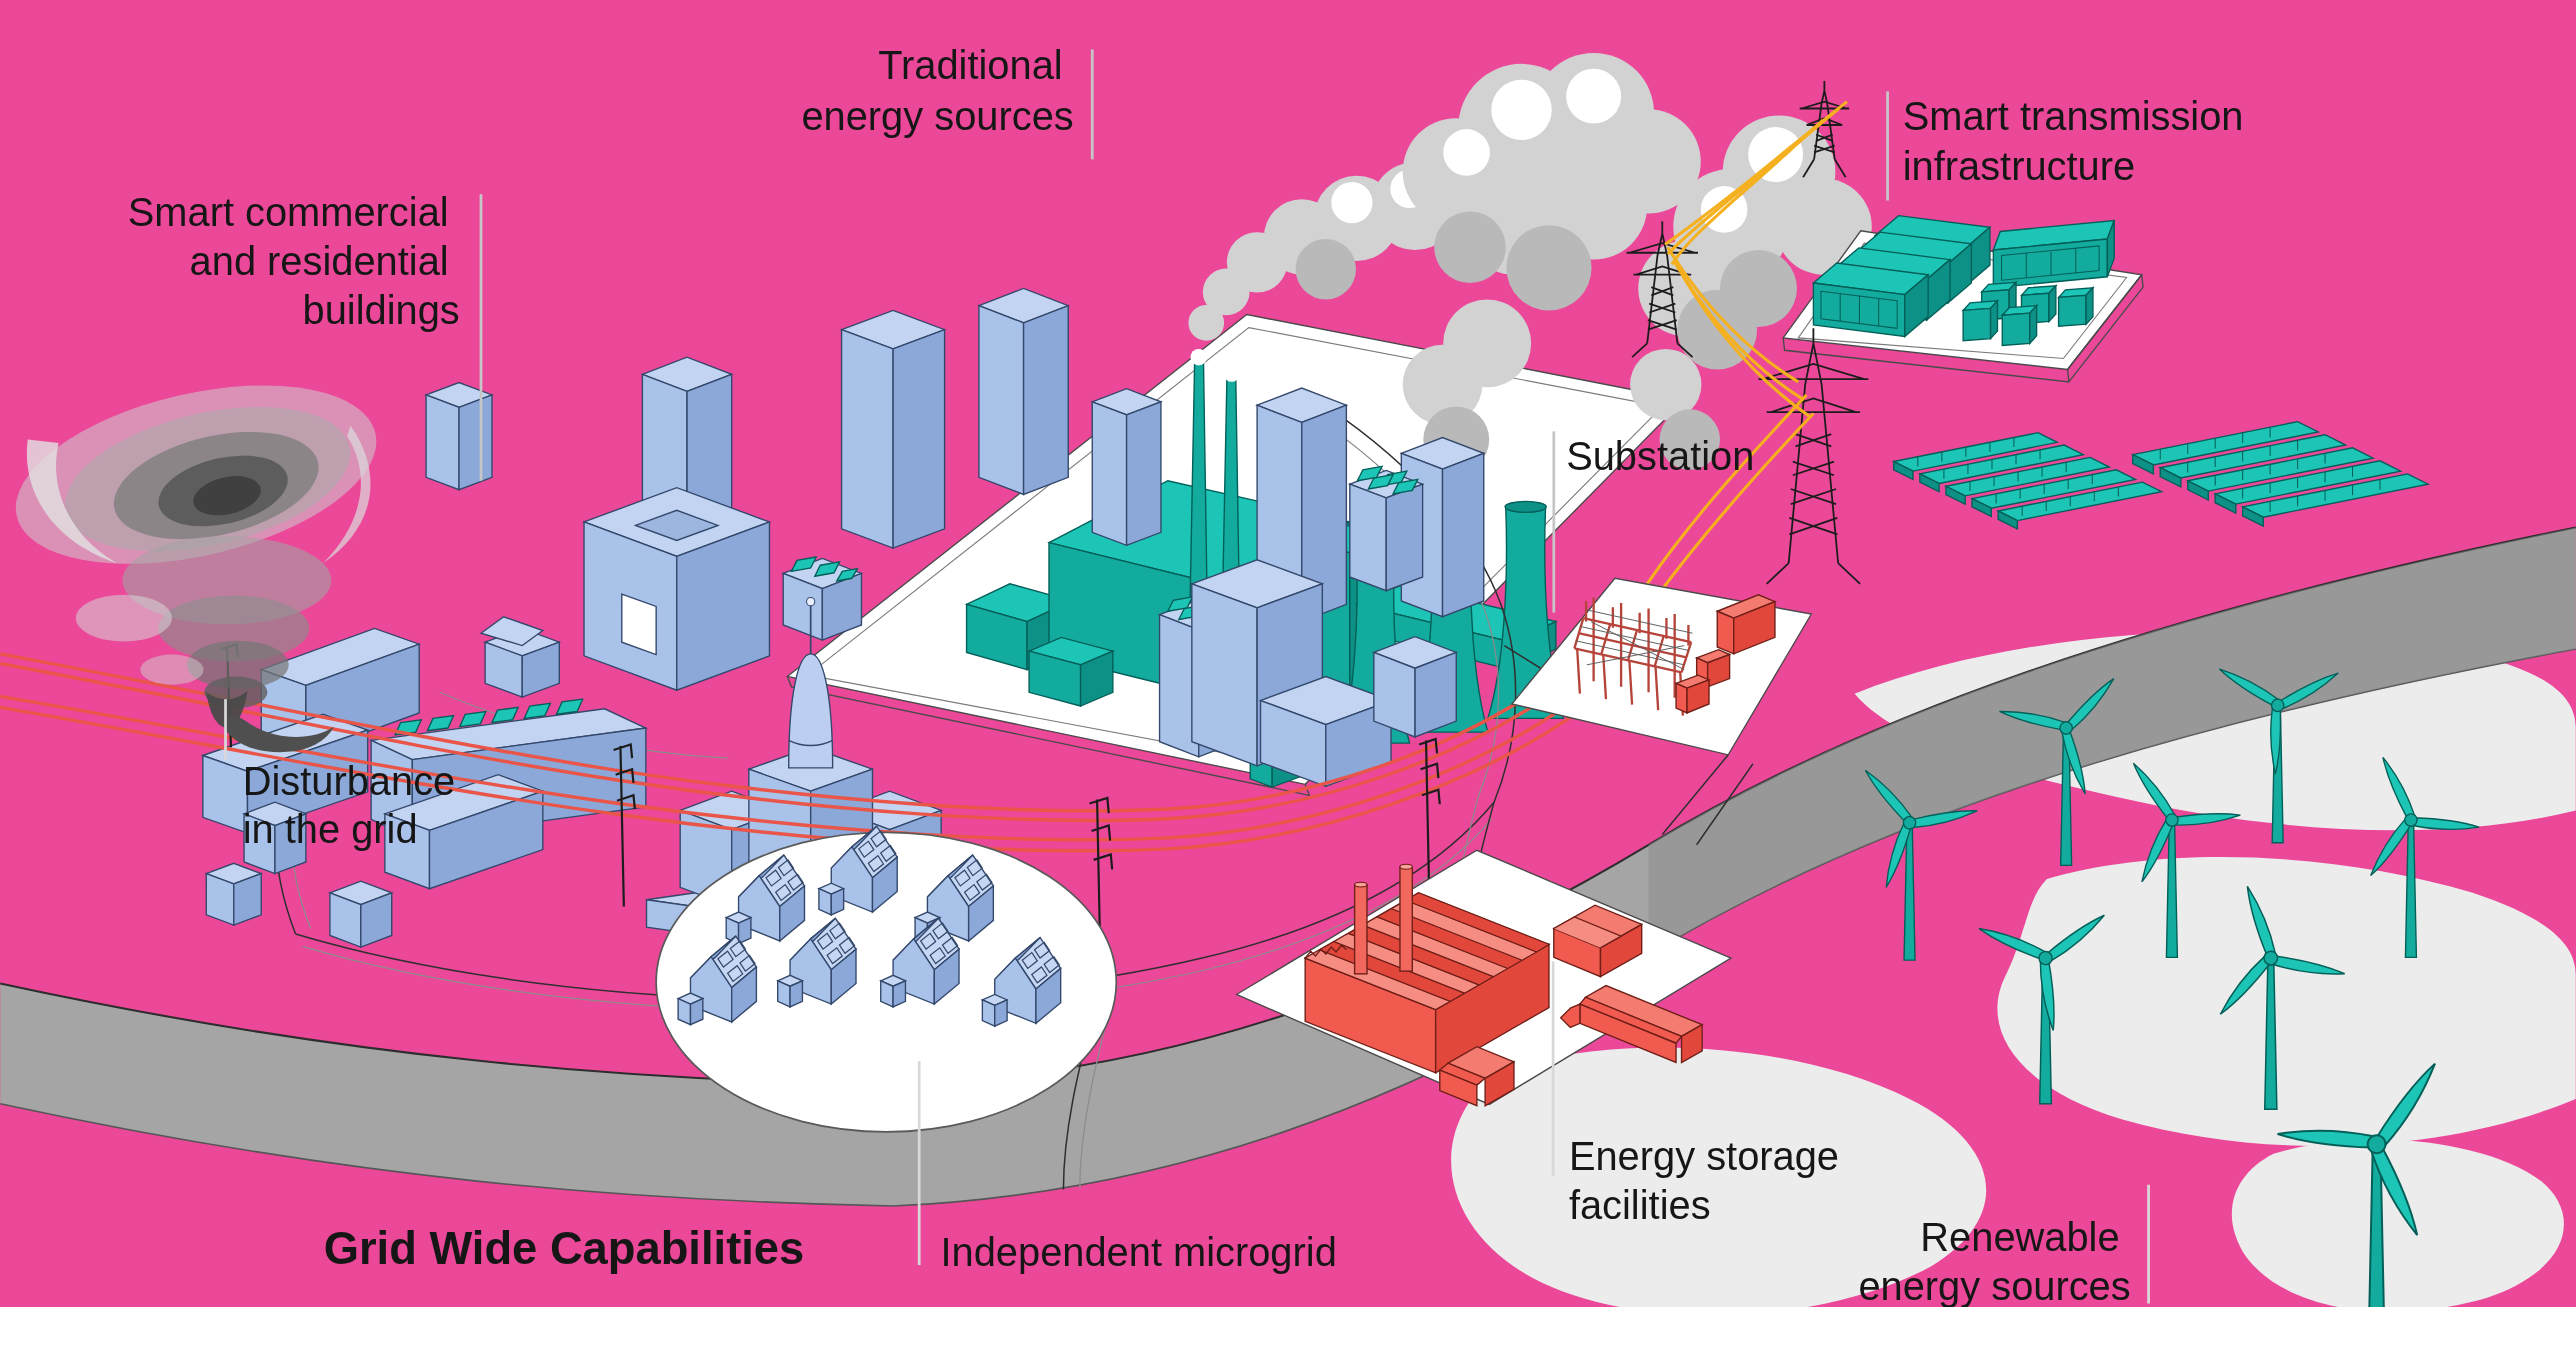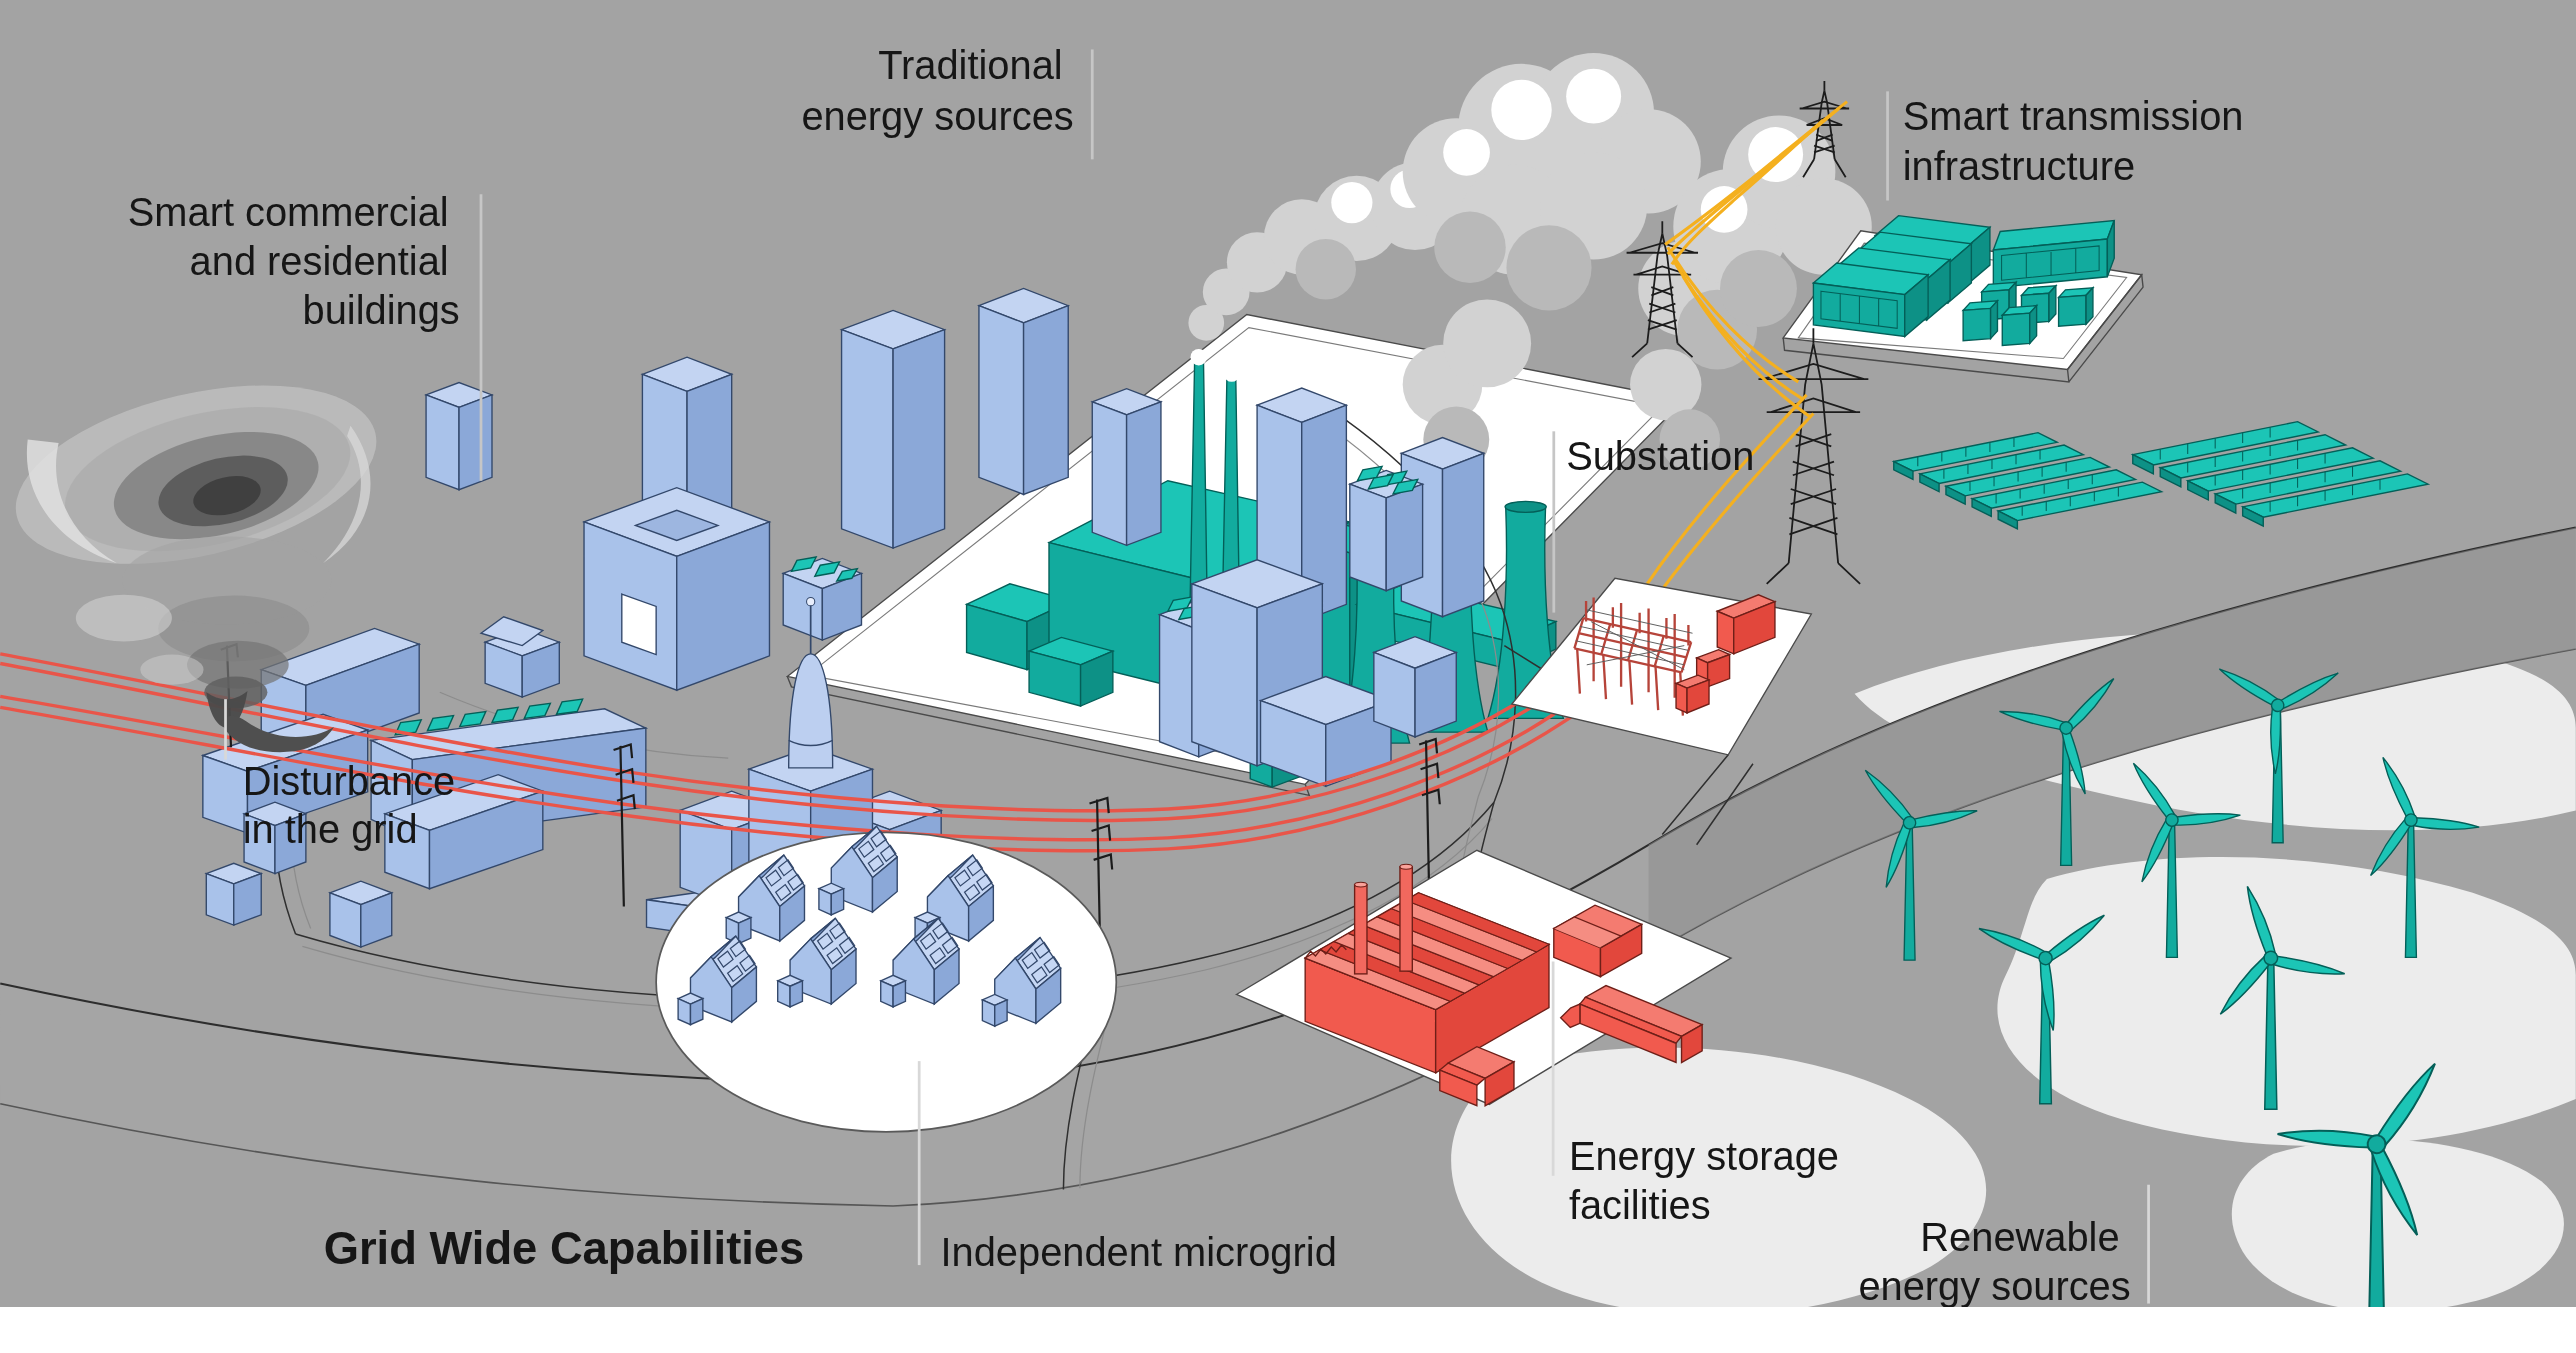--- a/index.html
+++ b/index.html
@@ -1,16 +1,16 @@
 <!DOCTYPE html>
 <html style="--ink: #161616; --sep: #c6c6c6; --teal-top: #1cc5b6; --teal-front: #12ab9e; --teal-side: #0d9186; --teal-edge: #045f58; --blue-top: #c3d4f2; --blue-front: #a9c2ea; --blue-side: #8ba8d8; --blue-edge: #33486b; --red-top: #f47b70; --red-front: #f15a4e; --red-side: #e2473c; --red-edge: #6e1f18; --wire-yellow: #f4b01f; --wire-red: #e95549; --road: #a5a5a5; --road-dark: #8e8e8e; --blob: #ececec; --smoke: #d2d2d2; --smoke-dark: #b9b9b9;font-size:11px"><head>
 <meta charset="utf-8">
 <style>
   html,body{margin:0;padding:0;background:#ffffff;}
-  .stage{position:relative;width:2576px;height:1307px;overflow:hidden;background:#a3a3a3;}
+  .stage{position:relative;width:2576px;height:1307px;overflow:hidden;background:#ec4899;}
   svg{position:absolute;left:0;top:0;}
   text{font-family:"Liberation Sans","DejaVu Sans",sans-serif;fill:var(--ink);}
   .lbl{font-size:58px;}
   .lbl-bold{font-size:66px;font-weight:bold;}
   .sep{stroke:var(--sep);stroke-width:4;fill:none;}
   .sep-light{stroke:#d8d8d8;stroke-width:4;fill:none;}
   
   .tt{fill:var(--teal-top);stroke:var(--teal-edge);stroke-width:2;}
   .tf{fill:var(--teal-front);stroke:var(--teal-edge);stroke-width:2;}
   .ts{fill:var(--teal-side);stroke:var(--teal-edge);stroke-width:2;}

